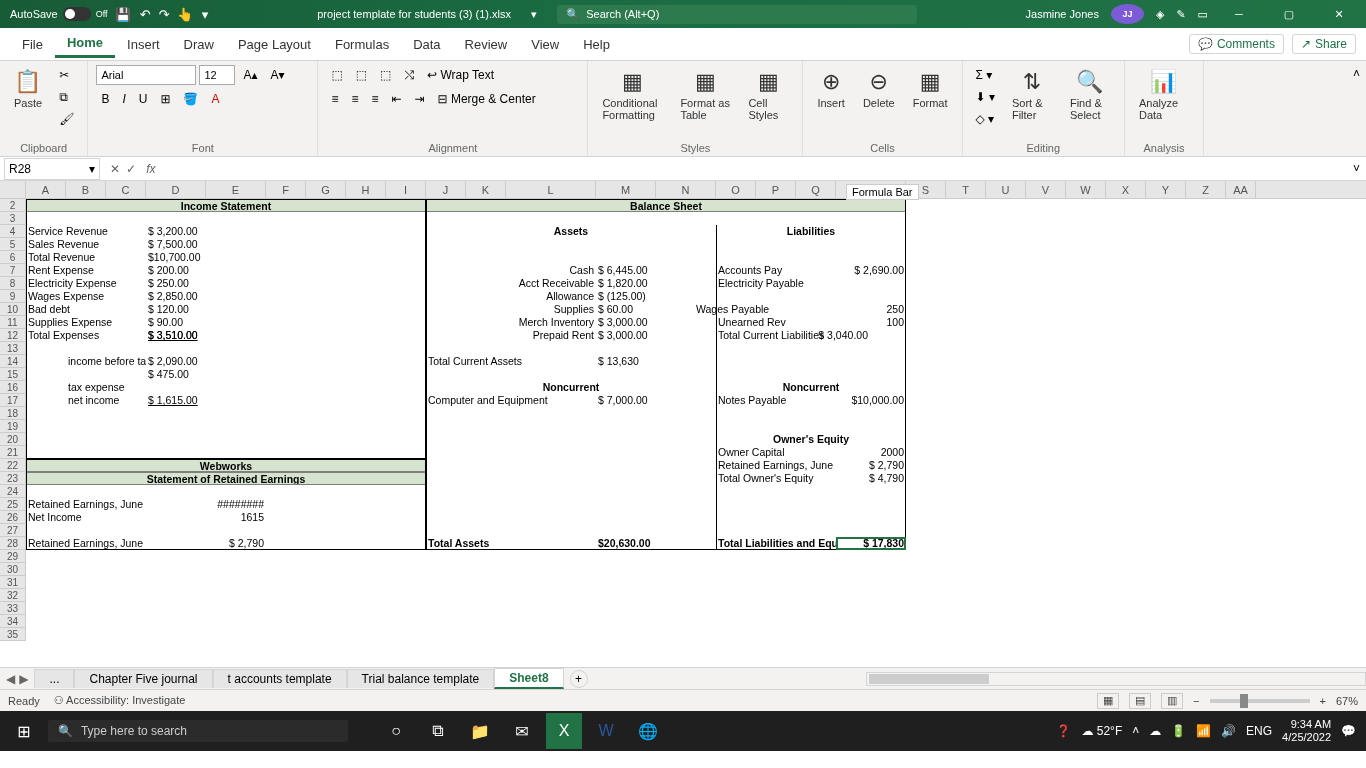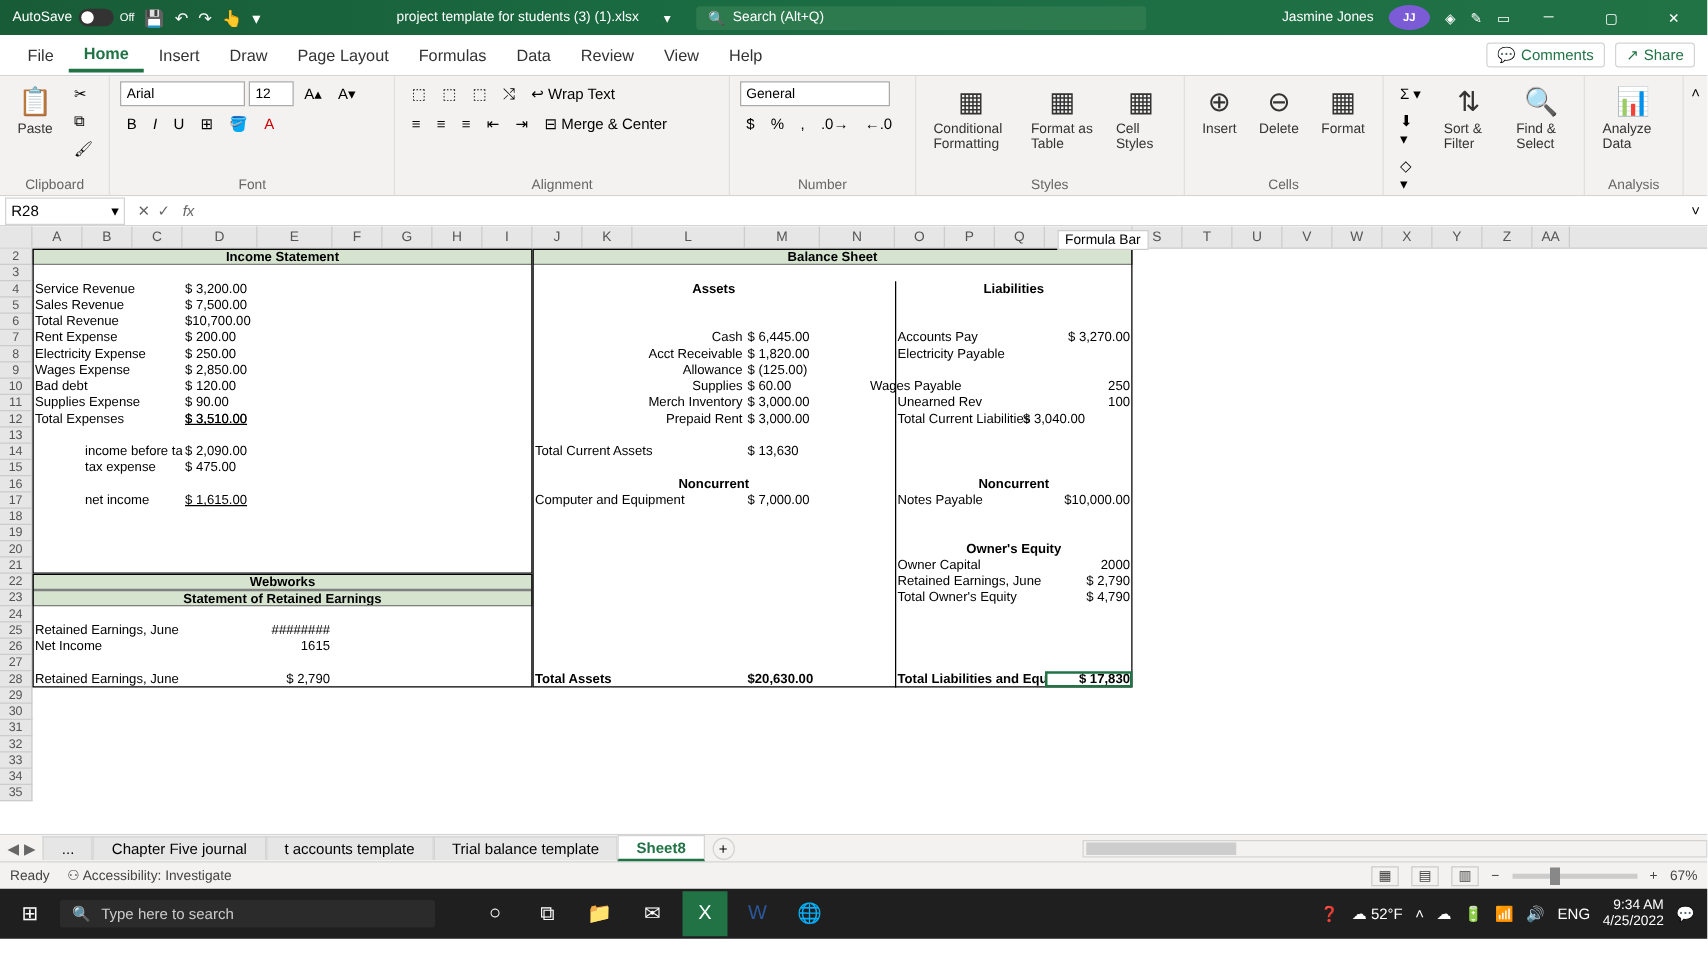--- a/index.html
+++ b/index.html
@@ -195,33 +195,20 @@
       <div class="small-row">
         <span class="sm-btn">≡</span>
         <span class="sm-btn">≡</span>
         <span class="sm-btn">≡</span>
         <span class="sm-btn">⇤</span>
         <span class="sm-btn">⇥</span>
         <span class="sm-btn">⊟ <span>Merge &amp; Center</span></span>
       </div>
     </div>
     <div class="group-label">Alignment</div>
-  </div>
-  <div class="group" style="width:150px">
-    <div class="group-body" style="flex-direction:column;gap:4px">
-      <input class="format-select" value="General" style="">
-      <div class="small-row">
-        <span class="sm-btn">$</span>
-        <span class="sm-btn">%</span>
-        <span class="sm-btn">,</span>
-        <span class="sm-btn">.0→</span>
-        <span class="sm-btn">←.0</span>
-      </div>
-    </div>
-    <div class="group-label">Number</div>
   </div>
   <div class="group">
     <div class="group-body">
       <div class="big-btn">
           <span class="big-icon">▦</span>
           <span style="width:60px">Conditional Formatting</span>
         </div>
       <div class="big-btn">
           <span class="big-icon">▦</span>
           <span style="width:50px">Format as Table</span>
@@ -443,21 +430,21 @@
       <div class="cell " style="left: 0px; top: 91px; width: 120px; height: 13px; line-height: 13px;">Wages Expense</div>
       <div class="cell " style="left: 120px; top: 91px; width: 120px; height: 13px; line-height: 13px;">$ 2,850.00</div>
       <div class="cell " style="left: 0px; top: 104px; width: 120px; height: 13px; line-height: 13px;">Bad debt</div>
       <div class="cell " style="left: 120px; top: 104px; width: 120px; height: 13px; line-height: 13px;">$    120.00</div>
       <div class="cell " style="left: 0px; top: 117px; width: 120px; height: 13px; line-height: 13px;">Supplies Expense</div>
       <div class="cell " style="left: 120px; top: 117px; width: 120px; height: 13px; line-height: 13px;">$      90.00</div>
       <div class="cell " style="left: 0px; top: 130px; width: 120px; height: 13px; line-height: 13px;">Total Expenses</div>
       <div class="cell " style="left: 120px; top: 130px; width: 120px; height: 13px; line-height: 13px;">$ 3,510.00</div>
       <div class="cell " style="left: 40px; top: 156px; width: 80px; height: 13px; line-height: 13px;">income before taxes</div>
       <div class="cell " style="left: 120px; top: 156px; width: 120px; height: 13px; line-height: 13px;">$ 2,090.00</div>
-      <div class="cell " style="left: 40px; top: 169px; width: 80px; height: 13px; line-height: 13px;">tax expense</div>
+      <div class="cell " style="left: 40px; top: 182px; width: 80px; height: 13px; line-height: 13px;">tax expense</div>
       <div class="cell " style="left: 120px; top: 169px; width: 120px; height: 13px; line-height: 13px;">$    475.00</div>
       <div class="cell " style="left: 40px; top: 195px; width: 80px; height: 13px; line-height: 13px;">net income</div>
       <div class="cell underline" style="left: 120px; top: 195px; width: 120px; height: 13px; line-height: 13px;">$ 1,615.00</div>
       <div class="cell underline" style="left: 120px; top: 130px; width: 120px; height: 13px; line-height: 13px;">$ 3,510.00</div>
       <div class="cell header-green bold" style="left: 0px; top: 260px; width: 400px; height: 13px; line-height: 13px;">Webworks</div>
       <div class="cell header-green bold" style="left: 0px; top: 273px; width: 400px; height: 13px; line-height: 13px;">Statement of Retained Earnings</div>
       <div style="position: absolute; left: 0px; top: 260px; width: 400px; height: 91px; border: 1px solid rgb(0, 0, 0); pointer-events: none;"></div>
       <div class="cell " style="left: 0px; top: 299px; width: 120px; height: 13px; line-height: 13px;">Retained Earnings, June 1</div>
       <div class="cell right" style="left: 180px; top: 299px; width: 60px; height: 13px; line-height: 13px;">########</div>
       <div class="cell " style="left: 0px; top: 312px; width: 120px; height: 13px; line-height: 13px;">Net Income</div>
@@ -482,21 +469,21 @@
       <div class="cell right" style="left: 400px; top: 130px; width: 170px; height: 13px; line-height: 13px;">Prepaid Rent</div>
       <div class="cell " style="left: 570px; top: 130px; width: 120px; height: 13px; line-height: 13px;">$ 3,000.00</div>
       <div class="cell " style="left: 400px; top: 156px; width: 170px; height: 13px; line-height: 13px;">Total Current Assets</div>
       <div class="cell " style="left: 570px; top: 156px; width: 120px; height: 13px; line-height: 13px;">$    13,630</div>
       <div class="cell center bold" style="left: 400px; top: 182px; width: 290px; height: 13px; line-height: 13px;">Noncurrent</div>
       <div class="cell " style="left: 400px; top: 195px; width: 170px; height: 13px; line-height: 13px;">Computer and Equipment</div>
       <div class="cell " style="left: 570px; top: 195px; width: 120px; height: 13px; line-height: 13px;">$ 7,000.00</div>
       <div class="cell bold" style="left: 400px; top: 338px; width: 170px; height: 13px; line-height: 13px;">Total Assets</div>
       <div class="cell bold" style="left: 570px; top: 338px; width: 120px; height: 13px; line-height: 13px;">$20,630.00</div>
       <div class="cell " style="left: 690px; top: 65px; width: 120px; height: 13px; line-height: 13px;">Accounts Pay</div>
-      <div class="cell right" style="left: 810px; top: 65px; width: 70px; height: 13px; line-height: 13px;">$ 3,270.00</div>
+      <div class="cell right" style="left: 810px; top: 65px; width: 70px; height: 13px; line-height: 13px;">$ 2,690.00</div>
       <div class="cell " style="left: 690px; top: 78px; width: 120px; height: 13px; line-height: 13px;">Electricity Payable</div>
       <div class="cell right" style="left: 810px; top: 78px; width: 70px; height: 13px; line-height: 13px;"></div>
       <div class="cell " style="left: 690px; top: 91px; width: 120px; height: 13px; line-height: 13px;"></div>
       <div class="cell right" style="left: 810px; top: 91px; width: 70px; height: 13px; line-height: 13px;"></div>
       <div class="cell " style="left: 668px; top: 104px; width: 120px; height: 13px; line-height: 13px;">Wages Payable</div>
       <div class="cell right" style="left: 810px; top: 104px; width: 70px; height: 13px; line-height: 13px;">250</div>
       <div class="cell " style="left: 690px; top: 117px; width: 120px; height: 13px; line-height: 13px;">Unearned Rev</div>
       <div class="cell right" style="left: 810px; top: 117px; width: 70px; height: 13px; line-height: 13px;">100</div>
       <div class="cell " style="left: 690px; top: 130px; width: 120px; height: 13px; line-height: 13px;">Total Current Liabilities</div>
       <div class="cell right" style="left: 774px; top: 130px; width: 70px; height: 13px; line-height: 13px;">$ 3,040.00</div>

